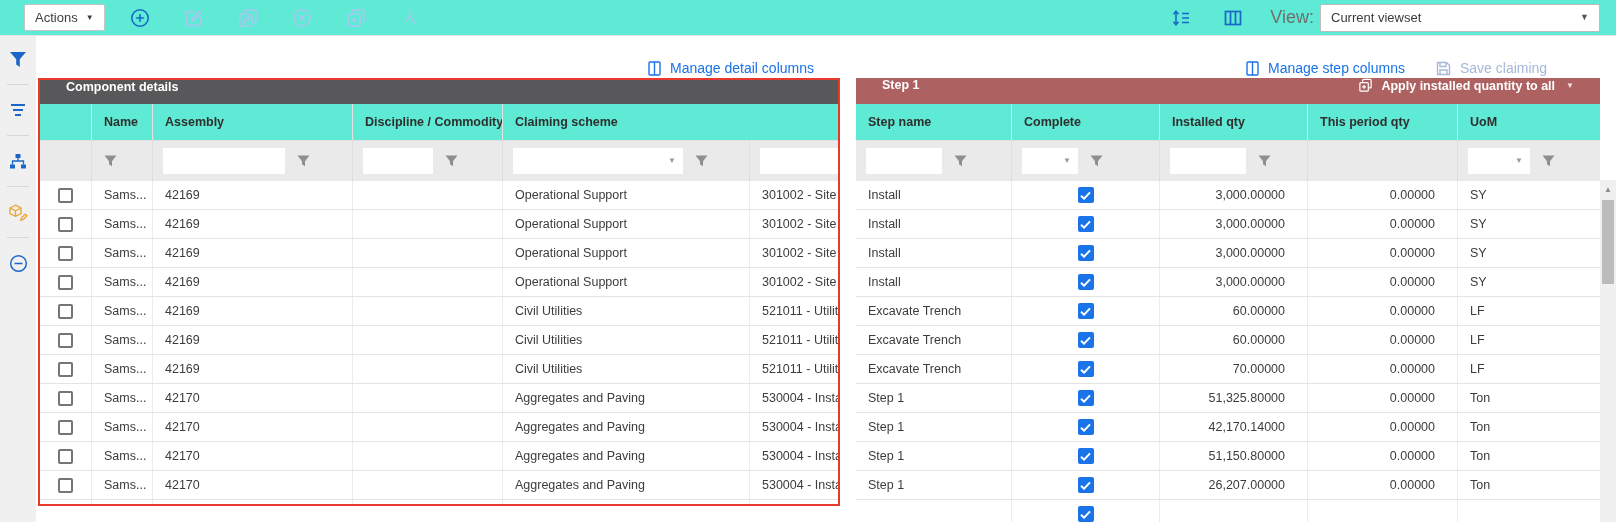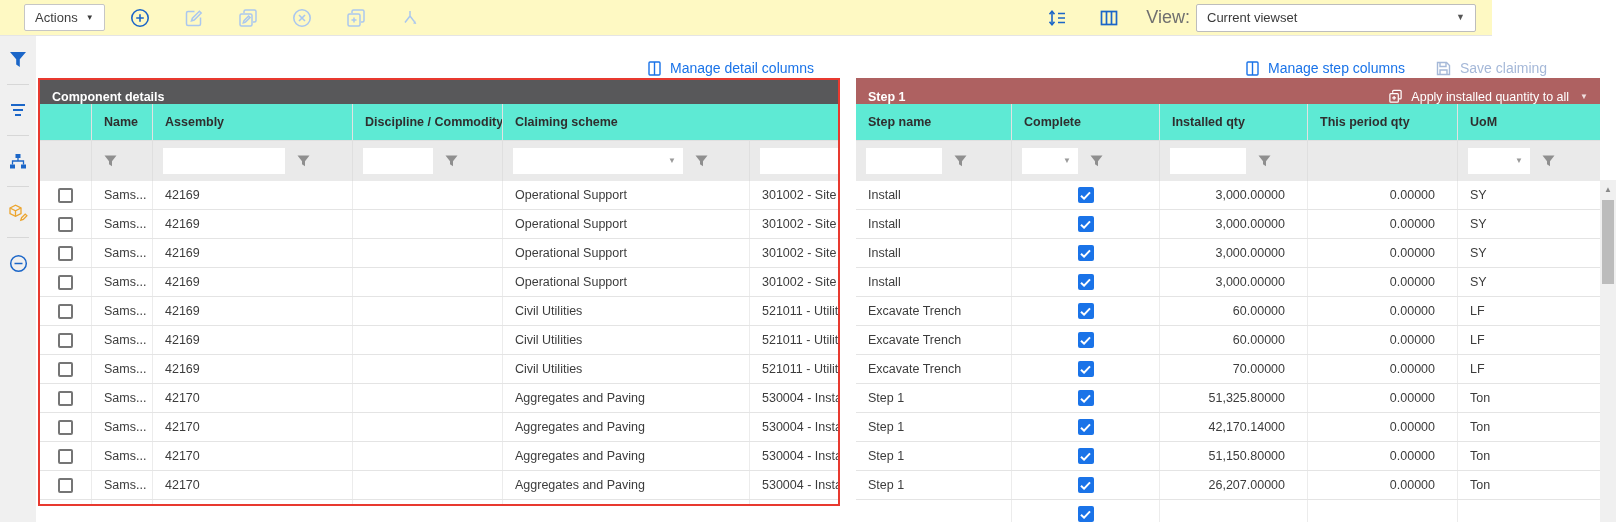--- a/index.html
+++ b/index.html
@@ -1,20 +1,20 @@
 <!DOCTYPE html>
 <html><head>
 <meta charset="utf-8">
 <style>
 *{box-sizing:border-box;margin:0;padding:0}
 html,body{width:1616px;height:522px}
 body{position:relative;overflow:hidden;font-family:"Liberation Sans",sans-serif;background:#fff}
 svg{display:block}
 
-.toolbar{position:absolute;left:0;top:0;width:1492px;height:36px;display:flex;align-items:center;background:#fef9c3;border-bottom:1px solid #e5e5e5}
+.toolbar{position:absolute;left:0;top:0;width:1616px;height:36px;display:flex;align-items:center;background:#5eead4;border-bottom:1px solid #e5e5e5}
 .actions-btn{margin-left:24px;height:27px;padding:0 10px;background:#fff;border:1px solid #c6c6c6;border-radius:2px;display:flex;align-items:center;gap:8px;font-size:13px;color:#3d3d3d;cursor:pointer;font-family:inherit}
 .caret{font-size:8px;color:#3d3d3d;line-height:1}
 .tb-icons{display:flex;align-items:center;gap:32px;margin-left:24px}
 .tbi{width:22px;height:22px;display:flex;align-items:center;justify-content:center;background:none;border:none;cursor:pointer;padding:0}
 .toolbar-right{margin-left:auto;display:flex;align-items:center;margin-right:16px}
 .tr-gap{margin-left:30px}
 .view-label{color:#6f6f6f;font-size:18px;margin:0 6px 0 26px}
 .view-select{width:280px;height:28px;border:1px solid #bdbdbd;border-radius:2px;display:flex;align-items:center;justify-content:space-between;padding:0 10px;font-size:13px;color:#3a3a3a;cursor:pointer;background:#fff}
 .view-select .caret{font-size:9px;color:#555}
 
@@ -22,24 +22,24 @@
 .link{position:absolute;top:0;height:40px;display:flex;align-items:flex-end;gap:9px;font-size:14px;color:#1a73e8;cursor:pointer;background:none;border:none;font-family:inherit}
 .link.disabled{color:#a5b8d8;cursor:default}
 
 .sidebar{position:absolute;left:0;top:36px;width:36px;height:486px;background:#f0f0f0;display:flex;flex-direction:column;align-items:center;padding-top:12px}
 .sb-item{width:22px;height:22px;display:flex;align-items:center;justify-content:center;background:none;border:none;cursor:pointer;padding:0}
 .sb-div{width:22px;height:0;border-top:1px solid #d7d7d7;margin:14px 0}
 
 .panel{position:absolute;background:#fff;overflow:hidden}
 .left-panel{left:38px;top:78px;width:802px;height:428px;border:2px solid #e8392f}
 .right-panel{left:856px;top:78px;width:744px;height:444px}
-.panel-title{display:flex;align-items:flex-end;justify-content:space-between;padding:0 12px;color:#fff;font-size:12.5px;font-weight:bold}
+.panel-title{display:flex;align-items:flex-start;justify-content:space-between;padding:0 26px;color:#fff;font-size:12.5px;font-weight:bold}
 .left-panel .panel-title{height:24px;background:#58585a}
 .right-panel .panel-title{height:26px;background:#ae6161}
-.apply-btn{display:flex;align-items:center;gap:8px;color:#fff;font-size:12.5px;font-weight:normal;cursor:pointer;background:none;border:none;font-family:inherit}
+.apply-btn{display:flex;align-items:center;gap:8px;color:#fff;font-size:12.5px;font-weight:bold;cursor:pointer;background:none;border:none;font-family:inherit}
 .apply-btn .caret{font-size:8px;color:rgba(255,255,255,.8);margin-left:3px}
 .lgrid{display:grid;grid-template-columns:52px 61px 200px 150px 247px 1fr}
 .rgrid{display:grid;grid-template-columns:156px 148px 148px 150px 1fr}
 .chead{height:36px;background:#5eead4}
 .hcell{display:flex;align-items:center;padding:0 12px;font-size:12.5px;font-weight:bold;color:#2f2f2f;border-right:1px solid #e2e2e2;white-space:nowrap;overflow:hidden}
 .hcell.last{border-right:none}
 .frow{height:41px;background:#eaeaea;border-top:1px solid #e0e0e0}
 .fcell{display:flex;align-items:center;gap:10px;padding:0 10px;border-right:1px solid #dfdfdf;overflow:hidden}
 .fcell.last{border-right:none}
 .finput{height:26px;border:none;background:#fff;outline:none;font-size:12px;padding:0 6px;font-family:inherit}

